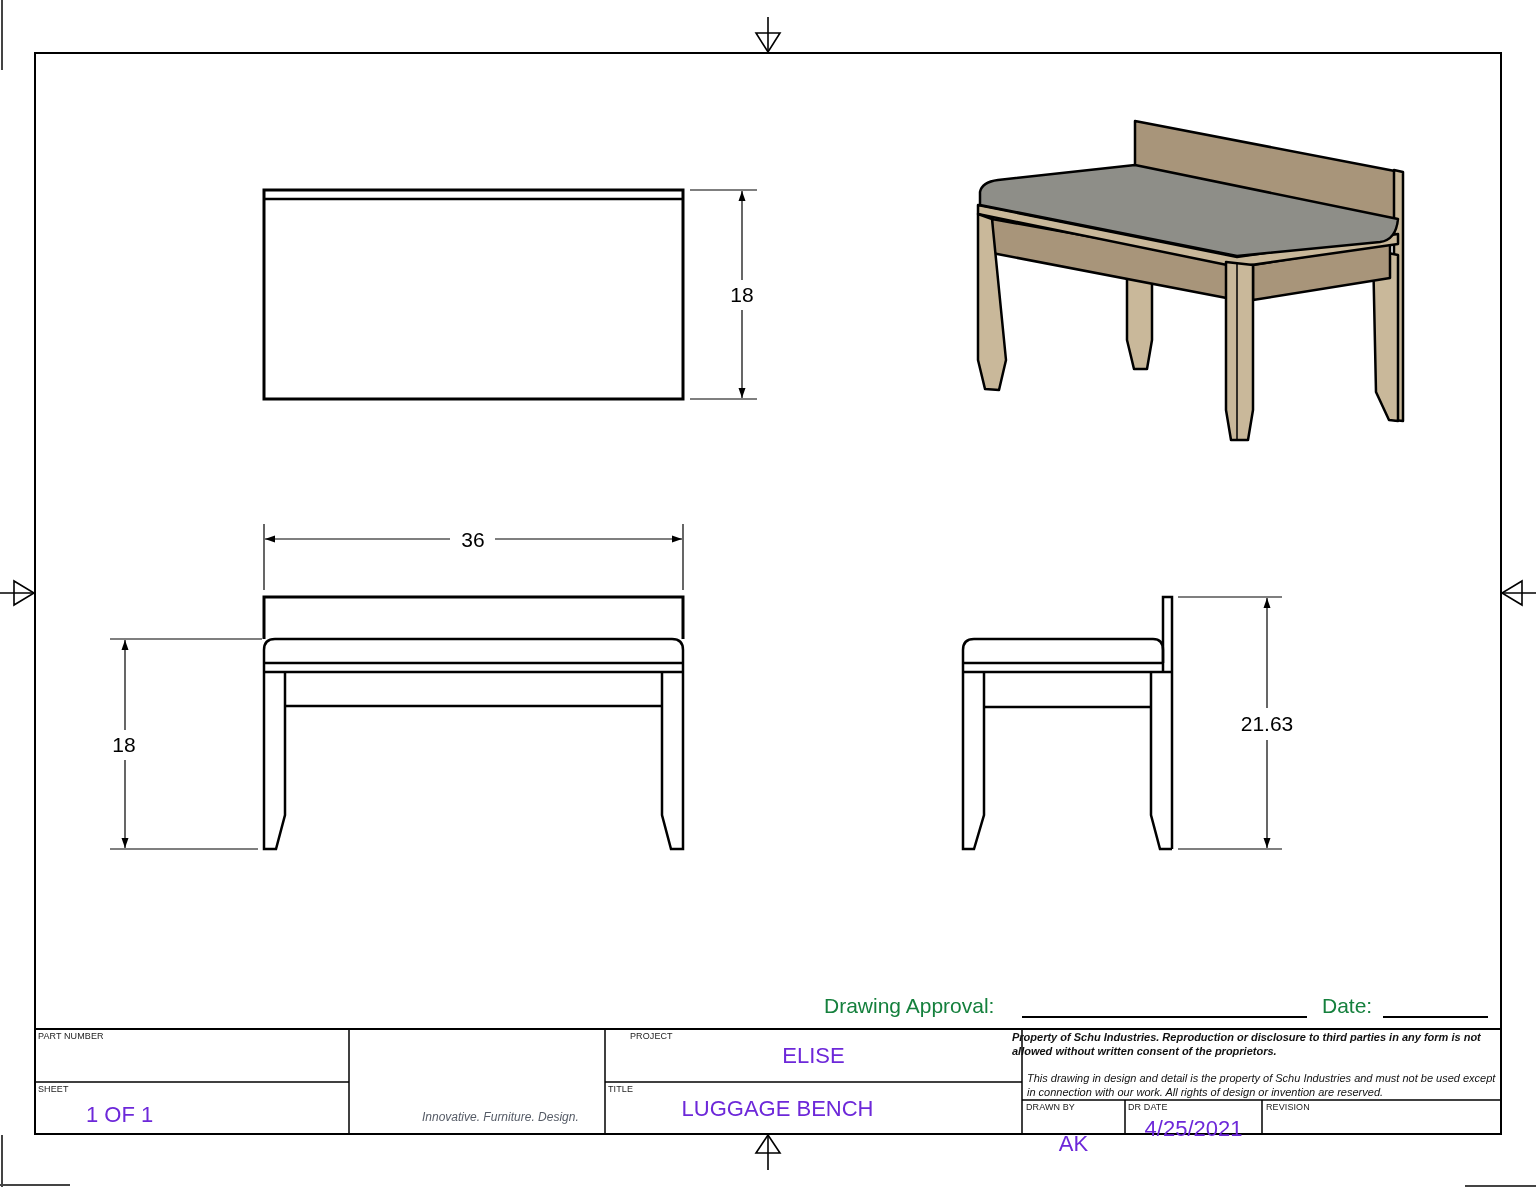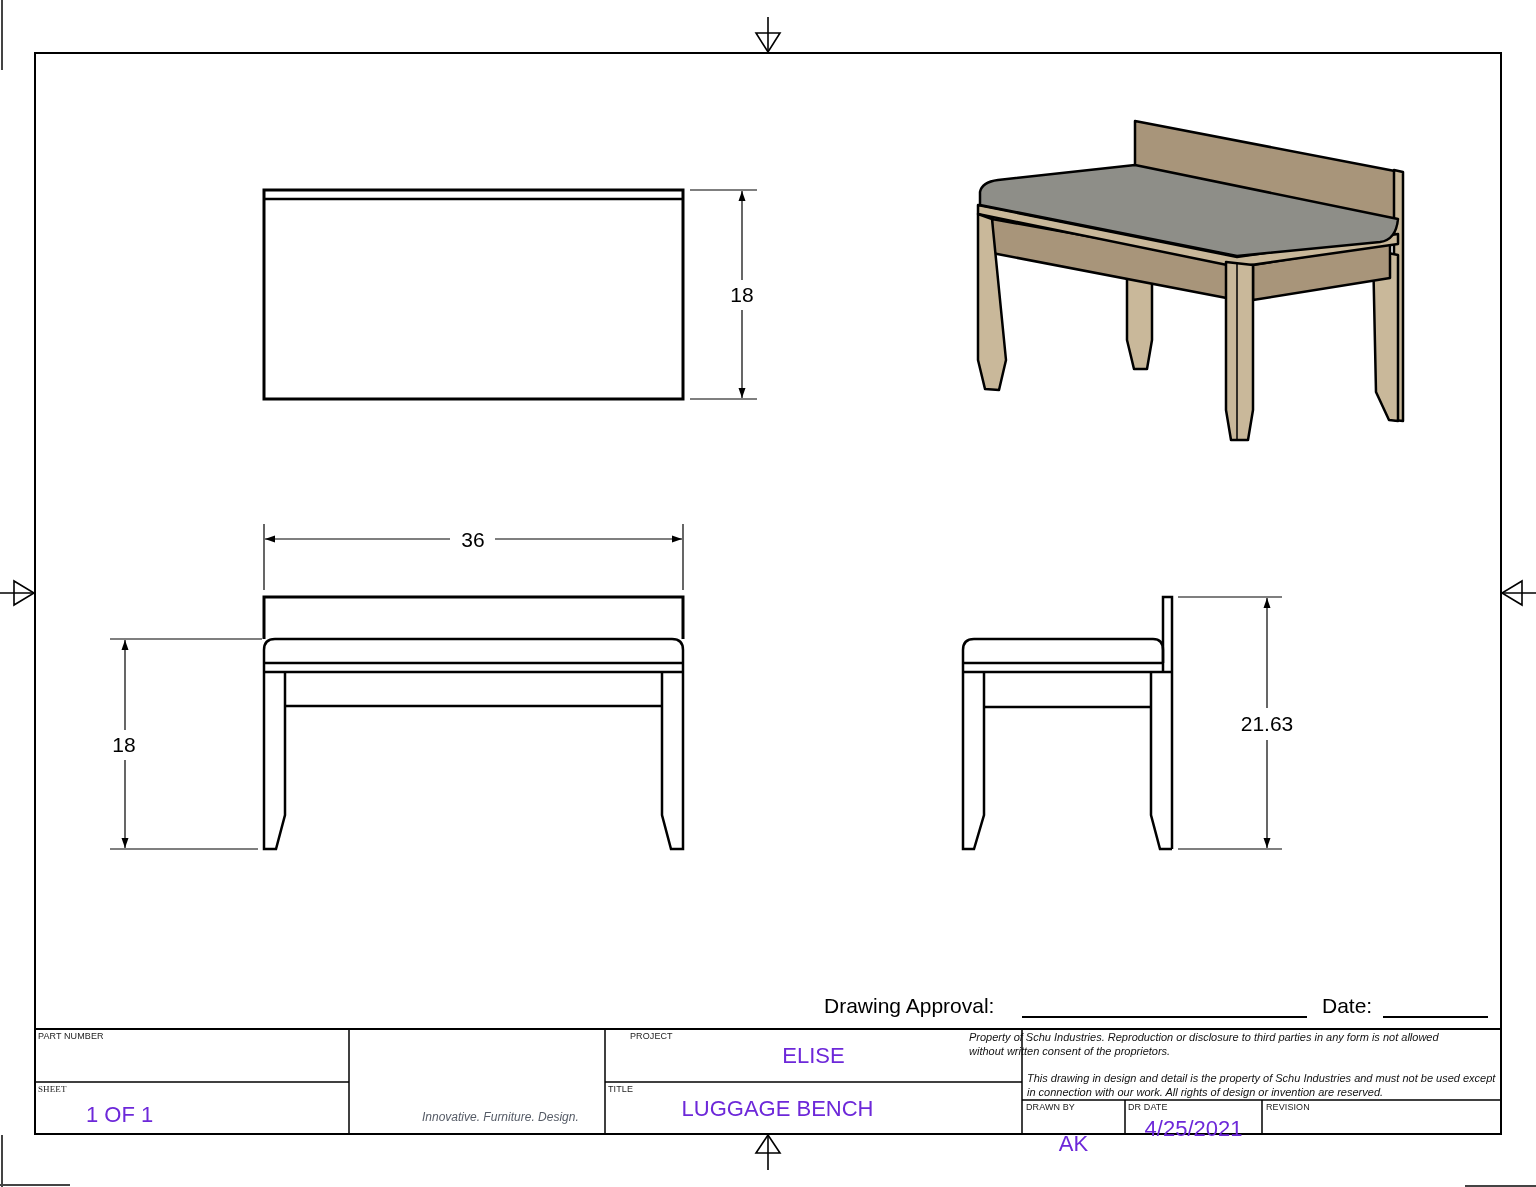--- a/index.html
+++ b/index.html
@@ -3,21 +3,21 @@
 <meta charset="utf-8">
 <style>
   html, body { margin:0; padding:0; background:#ffffff; }
   body { width:1536px; height:1187px; position:relative; overflow:hidden; font-family:"Liberation Sans", sans-serif; color:#000; }
   .abs { position:absolute; }
   svg.drawing { position:absolute; left:0; top:0; }
   .dim-text { font-family:"Liberation Sans", sans-serif; font-size:21px; fill:#000; }
   .tb-label { position:absolute; font-size:9px; color:#222; letter-spacing:0.1px; }
   .tb-value { position:absolute; font-size:22px; color:#6d28d9; text-align:center; }
   .notice { position:absolute; font-size:11px; font-style:italic; line-height:14px; color:#111; }
-  .approval { position:absolute; font-size:21px; color:#000000;text-align:right; }
+  .approval { position:absolute; font-size:21px; color:#15803d;text-align:right; }
   .logo-wood { font-family:"Liberation Sans", sans-serif; font-weight:bold; font-size:46px; color:#343741; letter-spacing:-1px; }
   .logo-genix { font-family:"Liberation Sans", sans-serif; font-weight:bold; font-style:italic; font-size:46px; color:#2b8fd6; letter-spacing:-1px; }
   .logo-tag { font-family:"Liberation Sans", sans-serif; font-style:italic; font-size:12px; color:#555b66; }
 </style>
 </head>
 <body>
 
 <svg class="drawing" width="1536" height="1187" viewBox="0 0 1536 1187">
   <defs>
     <marker id="arr" viewBox="0 0 10 10" refX="10" refY="5" markerWidth="14" markerHeight="10" orient="auto-start-reverse" markerUnits="userSpaceOnUse">
@@ -150,34 +150,34 @@
 <div class="approval" style="left:824px; top:994px;">Drawing Approval:</div>
 <div class="abs" style="left:1022px; top:992px; width:285px; height:26px;"></div>
 <div class="approval" style="left:1322px; top:994px;">Date:</div>
 <div class="abs" style="left:1383px; top:992px; width:105px; height:26px;"></div>
 
 <div>
 
   <div class="tb-label" style="left:38px; top:1031px;">PART NUMBER</div>
   <div class="tb-value" style="left:35px; top:1048px; width:314px;"></div>
 
-  <div class="tb-label" style="left:38px; top:1084px;font-family:Liberation Serif, serif;">SHEET</div>
+  <div class="tb-label" style="left:38px; top:1084px;">SHEET</div>
   <div class="tb-value" style="left:86px; top:1102px; text-align:left;">1 OF 1</div>
 
   <div class="abs" style="left:360px; top:1040px; width:236px; height:80px;">
     <div class="logo-tag" style="position:absolute; left:62px; top:42px; white-space:nowrap;margin-top:28px;">Innovative. Furniture. Design.</div>
   </div>
 
   <div class="tb-label" style="left:630px; top:1031px;">PROJECT</div>
   <div class="tb-value" style="left:605px; top:1043px; width:417px;">ELISE</div>
 
   <div class="tb-label" style="left:608px; top:1084px;">TITLE</div>
   <div class="tb-value" style="left:605px; top:1096px; width:345px;">LUGGAGE BENCH</div>
 
-  <div class="notice" style="left:969px; top:1030px; width:470px;">Property of Schu Industries.  Reproduction or disclosure to third parties in any form is not allowed without written consent of the proprietors.</div>
+  <div class="notice" style="left:1012px; top:1030px; width:470px;font-weight:bold;">Property of Schu Industries.  Reproduction or disclosure to third parties in any form is not allowed without written consent of the proprietors.</div>
   <div class="notice" style="left:1027px; top:1071px; width:470px;">This drawing in design and detail is the property of Schu Industries and must not be used except in connection with our work.  All rights of design or invention are reserved.</div>
 
   <div class="tb-label" style="left:1026px; top:1102px;">DRAWN BY</div>
   <div class="tb-value" style="left:1022px; top:1108px; width:103px;margin-top:23px;">AK</div>
 
   <div class="tb-label" style="left:1128px; top:1102px;">DR DATE</div>
   <div class="tb-value" style="left:1125px; top:1116px; width:137px;">4/25/2021</div>
 
   <div class="tb-label" style="left:1266px; top:1102px;">REVISION</div>
   <div class="tb-value" style="left:1262px; top:1108px; width:239px;"></div>

